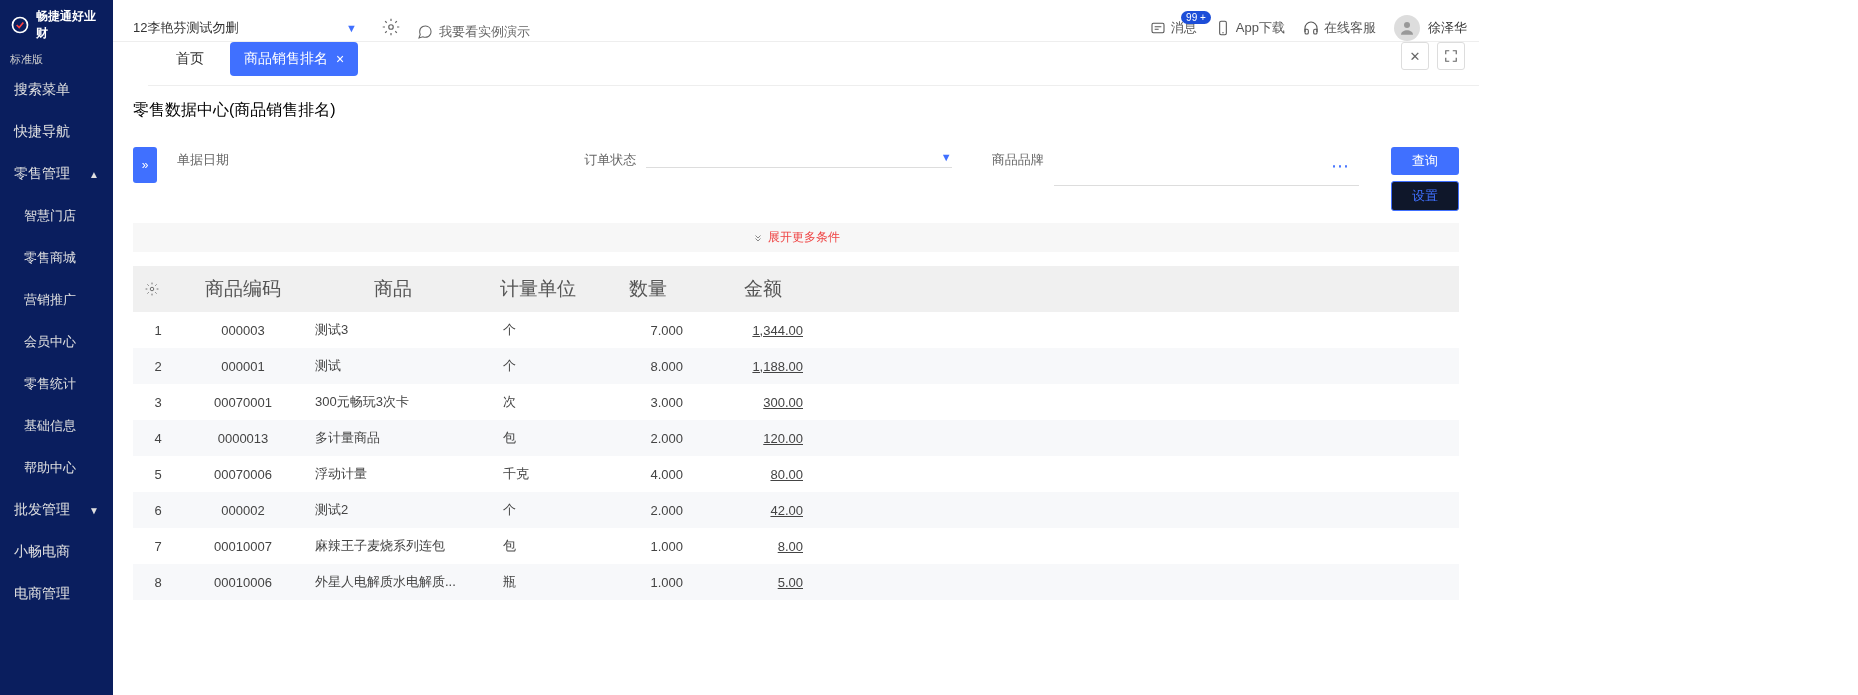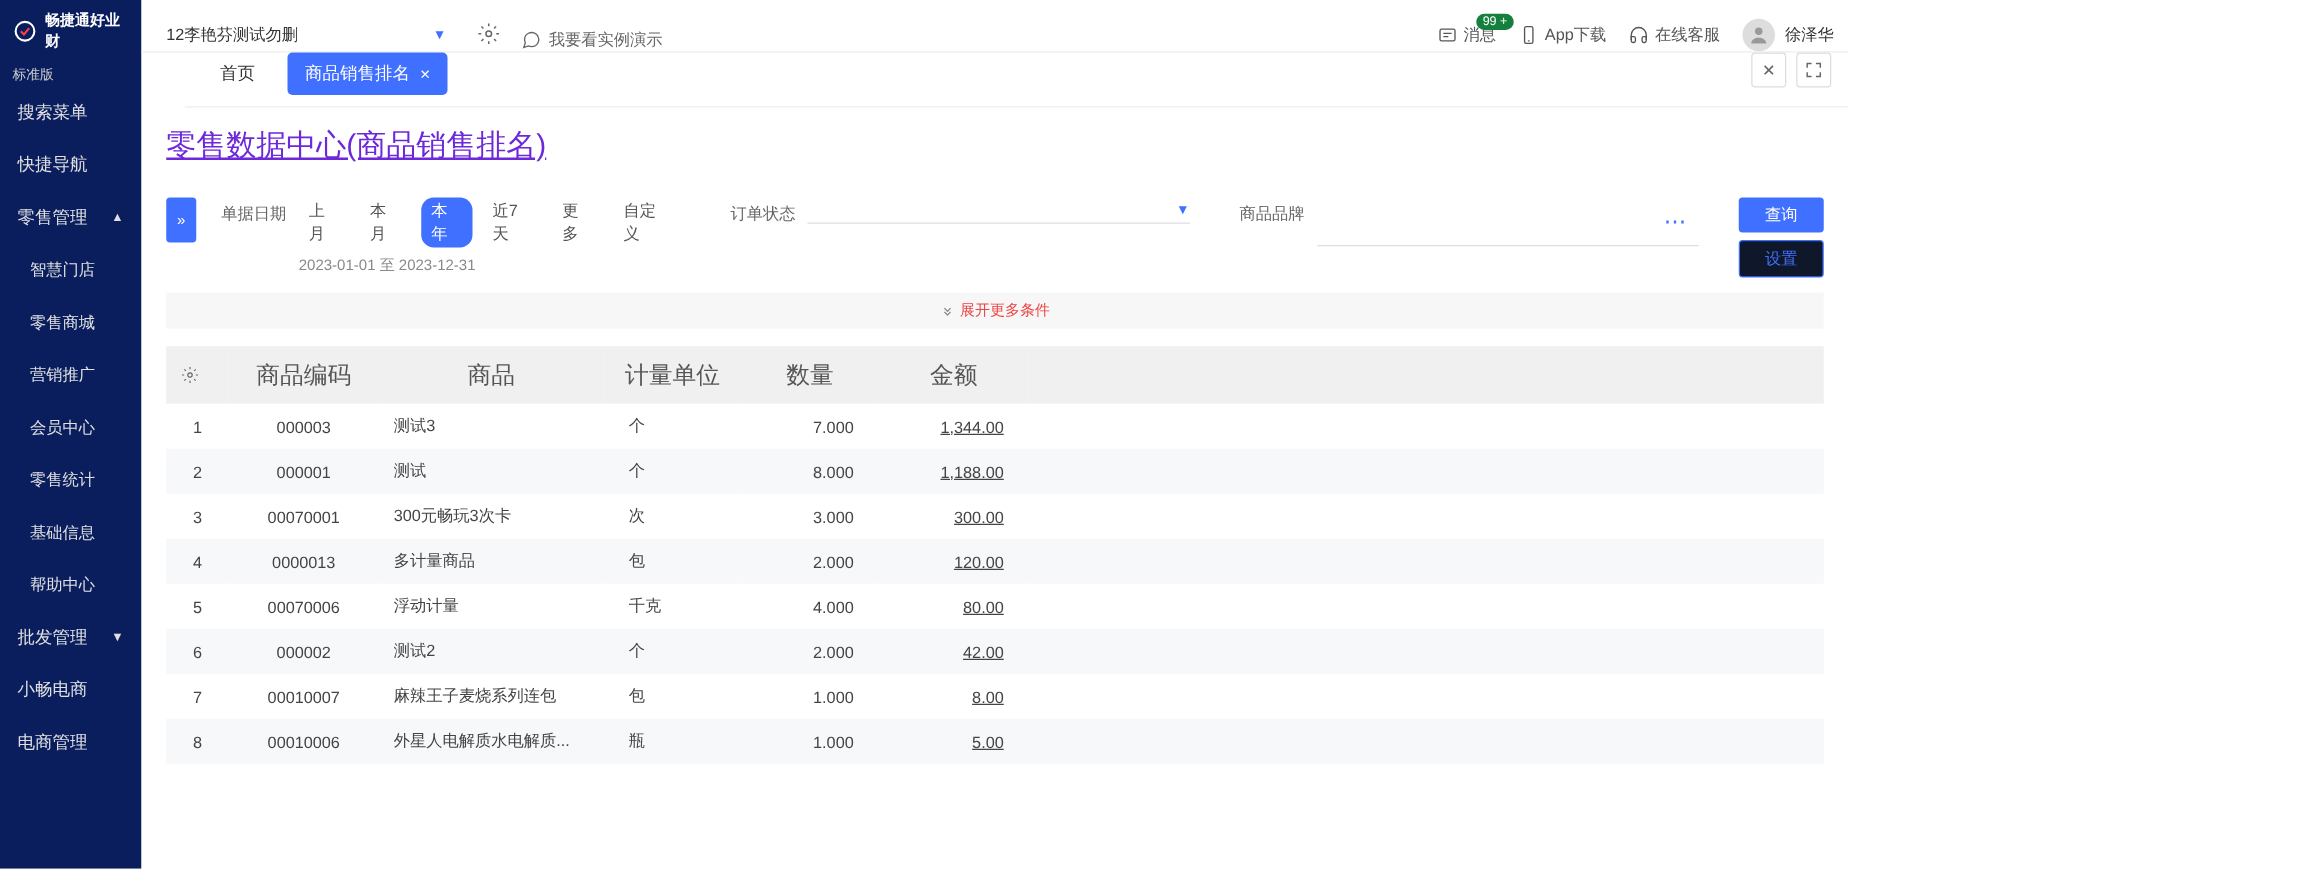--- a/index.html
+++ b/index.html
@@ -20,35 +20,35 @@
     .main { flex: 1; display: flex; flex-direction: column; overflow: hidden; }
     
     
     .topbar { height: 42px; display: flex; align-items: flex-end; padding: 0 12px; border-bottom: 1px solid #eee; gap: 12px; }
     .dropdown { flex: 0 0 240px; display: flex; align-items: center; justify-content: space-between; padding: 4px 8px; cursor: pointer; }
     .dropdown-caret { color: #4070ff; font-size: 11px; }
     .gear-btn { width: 28px; height: 28px; display: flex; align-items: center; justify-content: center; cursor: pointer; color: #666; }
     .demo-link { display: flex; align-items: center; gap: 6px; color: #666; cursor: pointer; }
     .topbar-right { margin-left: auto; display: flex; align-items: center; gap: 18px; }
     .topbar-link { display: flex; align-items: center; gap: 5px; color: #555; cursor: pointer; position: relative; font-size: 13px; }
-    .badge { position: absolute; top: -8px; right: -14px; background: #15803d; color: #fff; font-size: 10px; padding: 1px 5px; border-radius: 8px; }
+    .badge { position: absolute; top: -8px; right: -14px; background: #1d4ed8; color: #fff; font-size: 10px; padding: 1px 5px; border-radius: 8px; }
     .avatar { width: 26px; height: 26px; border-radius: 50%; background: #ddd; display: flex; align-items: center; justify-content: center; }
     .user-area { display: flex; align-items: center; gap: 8px; cursor: pointer; }
     
     
     .tabs-row { height: 44px; display: flex; align-items: flex-start; padding: 0 14px; border-bottom: 1px solid #eee; gap: 12px; margin-left: 35px; }
     .tab { padding: 8px 14px; cursor: pointer; color: #333; font-size: 14px; }
     .tab.active { background: #4070ff; color: #fff; border-radius: 4px; display: flex; align-items: center; gap: 8px; }
     .tab-close { font-size: 14px; cursor: pointer; }
     .tabs-right { margin-left: auto; display: flex; gap: 8px; }
     .icon-btn-sm { width: 28px; height: 28px; border: 1px solid #ddd; border-radius: 3px; display: flex; align-items: center; justify-content: center; cursor: pointer; color: #666; }
     
     
     .page-header { padding: 14px 20px; display: flex; align-items: center; justify-content: space-between; }
-    .page-title { font-size: 24px; font-weight: 500; color: #6d28d9; text-decoration: underline; }
+    .page-title { font-size: 16px; font-weight: 500; color: #000000; }
     .header-actions { display: flex; align-items: center; gap: 12px; }
     .hdr-link { display: flex; align-items: center; gap: 4px; cursor: pointer; color: #555; font-size: 13px; }
     .hdr-link.primary { color: #4070ff; }
     .view-toggle { display: flex; }
     .view-btn { padding: 4px 10px; border: 1px solid #4070ff; cursor: pointer; font-size: 13px; }
     .view-btn.active { background: #4070ff; color: #fff; }
     .view-btn:first-child { border-radius: 3px 0 0 3px; }
     .view-btn:last-child { border-radius: 0 3px 3px 0; border-left: none; color: #4070ff; }
     
     
@@ -211,31 +211,20 @@
     </div>
 
     <div class="filter-wrap">
       <div class="filter-panel">
         <div class="collapse-toggle">
           <span>»</span>
         </div>
         <div class="filter-grid">
           <div class="filter-group">
             <div class="filter-label">单据日期</div>
-            <div class="date-options">
-              <div class="date-pills" id="date-pills">
-                  <span class="date-pill">上月</span>
-                  <span class="date-pill">本月</span>
-                  <span class="date-pill active">本年</span>
-                  <span class="date-pill">近7天</span>
-                  <span class="date-pill">更多</span>
-                  <span class="date-pill">自定义</span>
-                </div>
-              <div class="date-range">2023-01-01 至 2023-12-31</div>
-            </div>
           </div>
           <div class="filter-group">
             <div class="filter-label">订单状态</div>
             <div class="select-field">
               <span></span>
               <span class="select-caret">▼</span>
             </div>
           </div>
           <div class="filter-group">
             <div class="filter-label">商品品牌</div>

